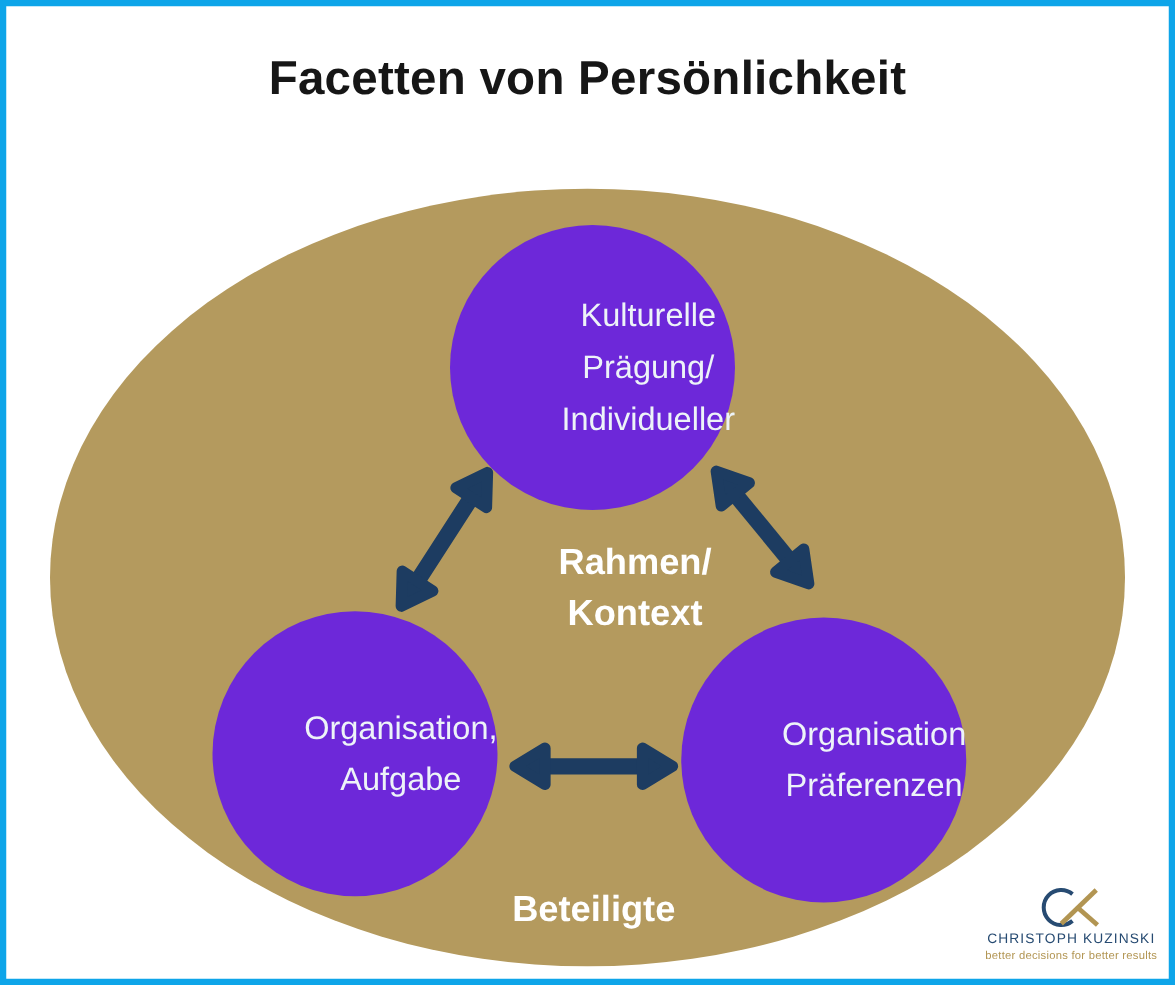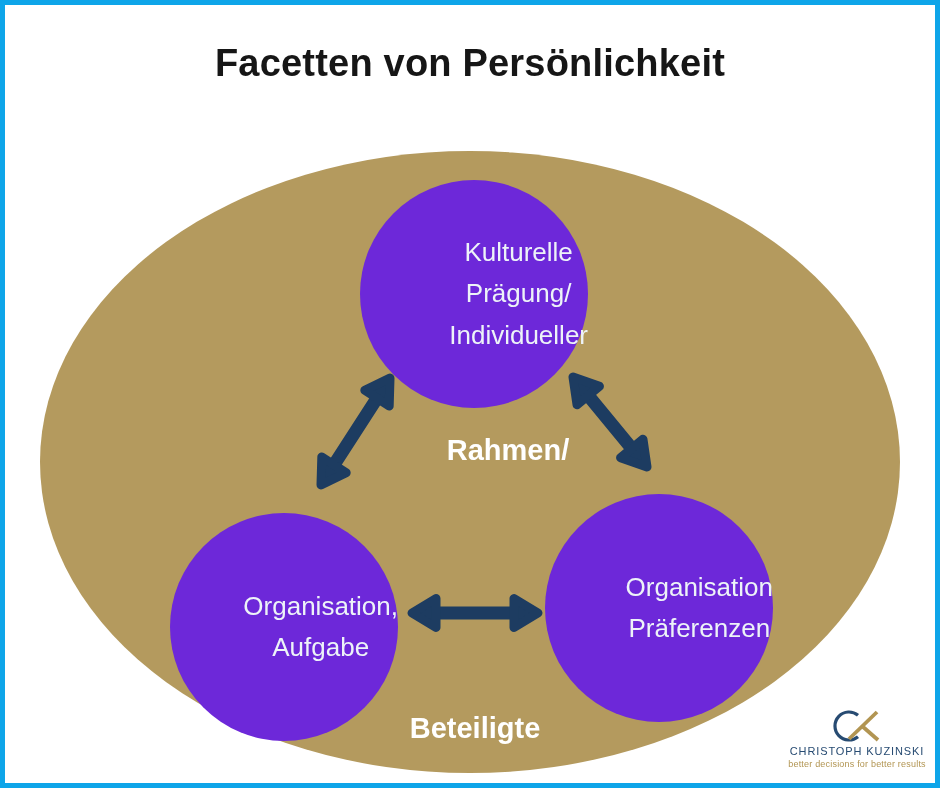--- a/index.html
+++ b/index.html
@@ -19,21 +19,21 @@
     border-radius:50%; background:#b49a5e;
   }
   svg.arrows { position:absolute; left:0; top:0; }
   .circle {
     position:absolute; width:228px; height:228px; border-radius:50%;
     background:#6d28d9; display:flex; align-items:center; justify-content:flex-end;
     text-align:center; color:#edf3f8; font-size:26px; line-height:1.58;
   }
   .circle span { display:block; }
   .circle-top { left:355px; top:175px; }
-  .circle-bl  { left:165px; top:508px; }
+  .circle-bl  { left:165px; top:484px; }
   .circle-br  { left:540px; top:489px; }
   .zone-label {
     position:absolute; transform:translateX(-50%); text-align:center;
     color:#ffffff; font-weight:bold; font-size:29px; line-height:1.4;
   }
   .zone-label span { display:block; }
   .zone-rahmen { left:467px; top:425px;margin-left:36px; }
   .zone-beteiligte { left:470px; top:703px; }
   .logo { position:absolute; left:752px; top:697px; width:200px; text-align:center; }
   .monogram { display:block; margin:0 auto; }
@@ -86,20 +86,21 @@
 
   <div class="circle circle-br">
     <div>
       <span>Organisation</span>
       <span>Präferenzen</span>
     </div>
   </div>
 
   <div class="zone-label zone-rahmen">
     <span>Rahmen/</span>
+    <span>Kontext</span>
   </div>
 
   <div class="zone-label zone-beteiligte">
     <span>Beteiligte</span>
   </div>
 
   <div class="logo">
     <svg class="monogram" width="56" height="42" viewBox="0 0 56 42">
       <path d="M 29 13.3 A 14 14 0 1 0 29 34.7" fill="none" stroke="#274b72" stroke-width="3.2"></path>
       <line x1="48" y1="10" x2="20" y2="37" stroke="#b29552" stroke-width="3.8"></line>

